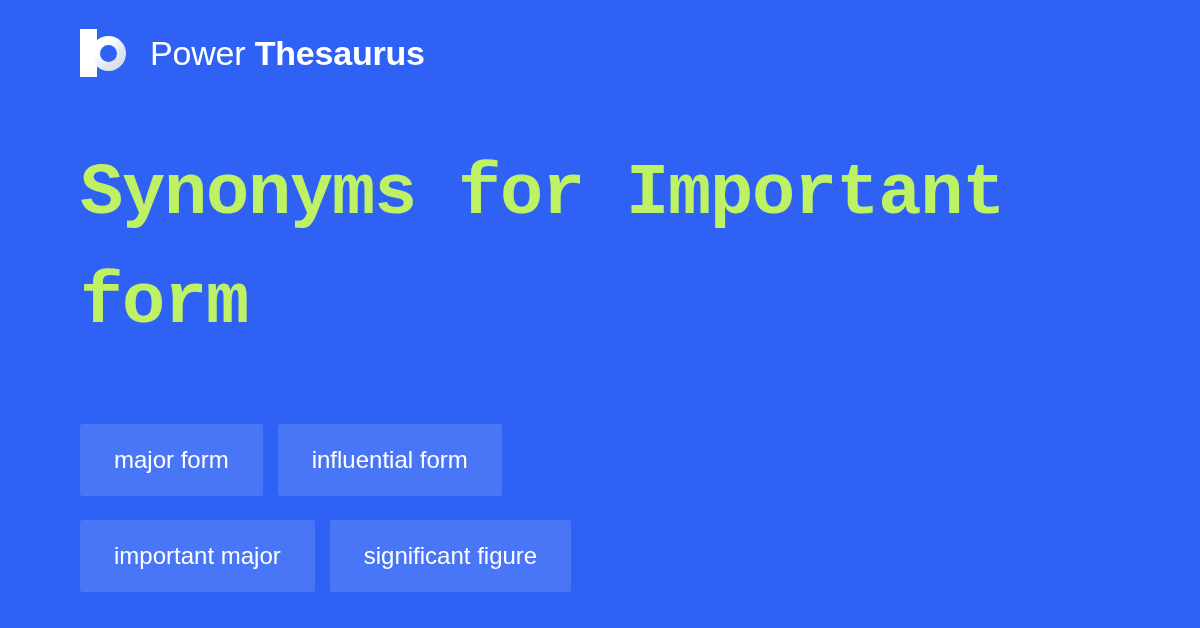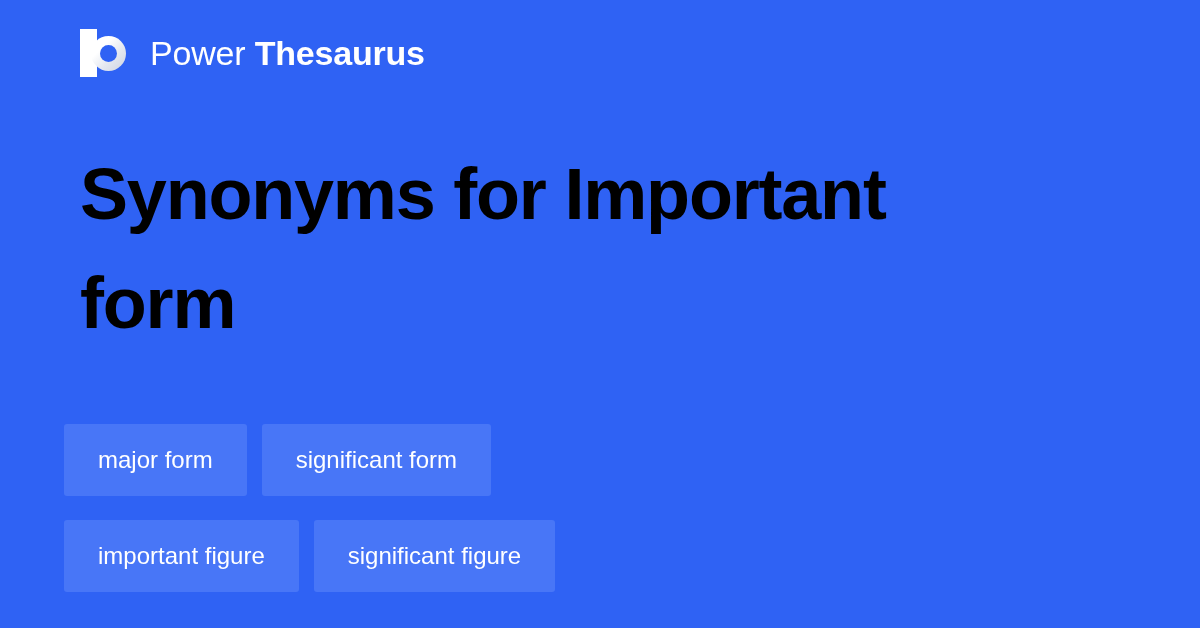--- a/index.html
+++ b/index.html
@@ -67,28 +67,29 @@
   .brand-name .w2 { font-weight:700; }
 
   
   .headline {
     position:absolute;
     left:80px; top:140px;
     width:960px;
     font-size:72px;
     font-weight:700;
     line-height:1.52;
-    color:#000000;
+    color:#bef264;
     letter-spacing:-1.2px;
+    font-family:Liberation Mono, monospace;
   }
 
   
   .tag-rows {
     position:absolute;
-    left:64px; top:424px;
+    left:80px; top:424px;
     width:1040px;
     display:flex;
     flex-direction:column;
     gap:24px;
   }
   .tag-row {
     display:flex;
     gap:15px;
   }
   .tag {
@@ -121,23 +122,23 @@
       <span class="w1">Power</span><span>&nbsp;</span><span class="w2">Thesaurus</span>
     </span>
   </div>
 
   <h1 class="headline">Synonyms for Important form</h1>
 
   <div class="tag-rows">
 
     <div class="tag-row">
       <span class="tag">major form</span>
-      <span class="tag">significant form</span>
+      <span class="tag">influential form</span>
     </div>
 
     <div class="tag-row">
-      <span class="tag">important figure</span>
+      <span class="tag">important major</span>
       <span class="tag">significant figure</span>
     </div>
 
   </div>
 
 </div>
 
 </body></html>

